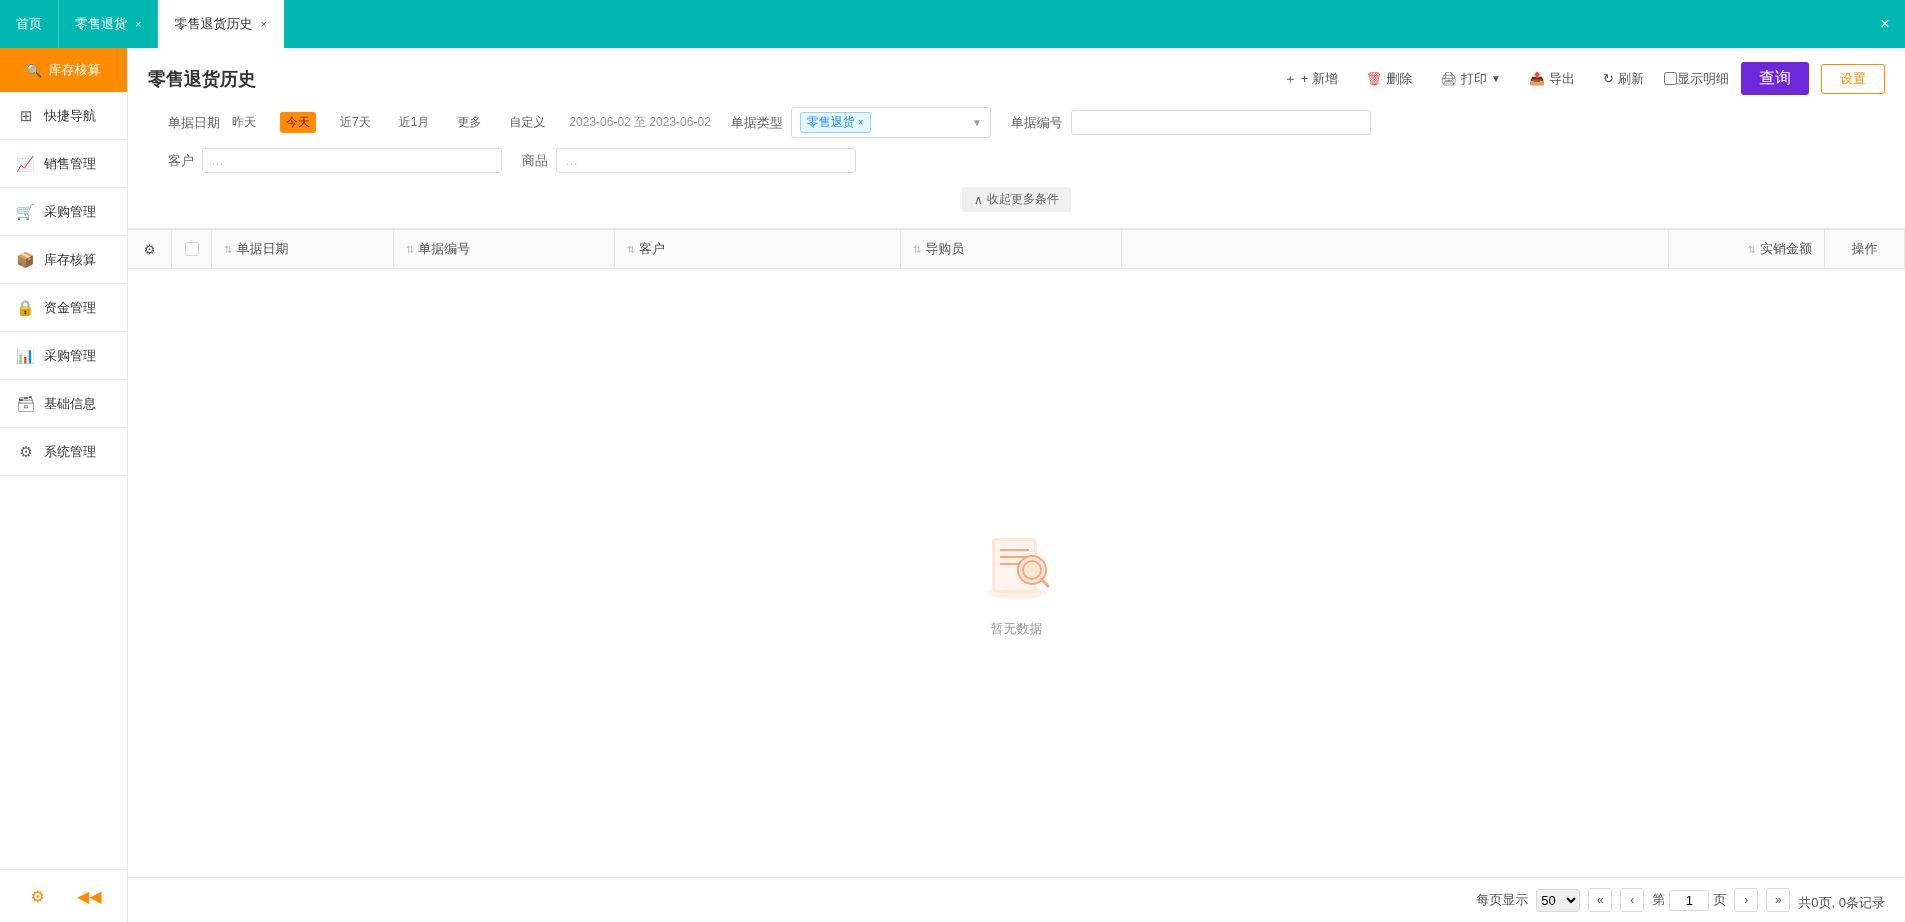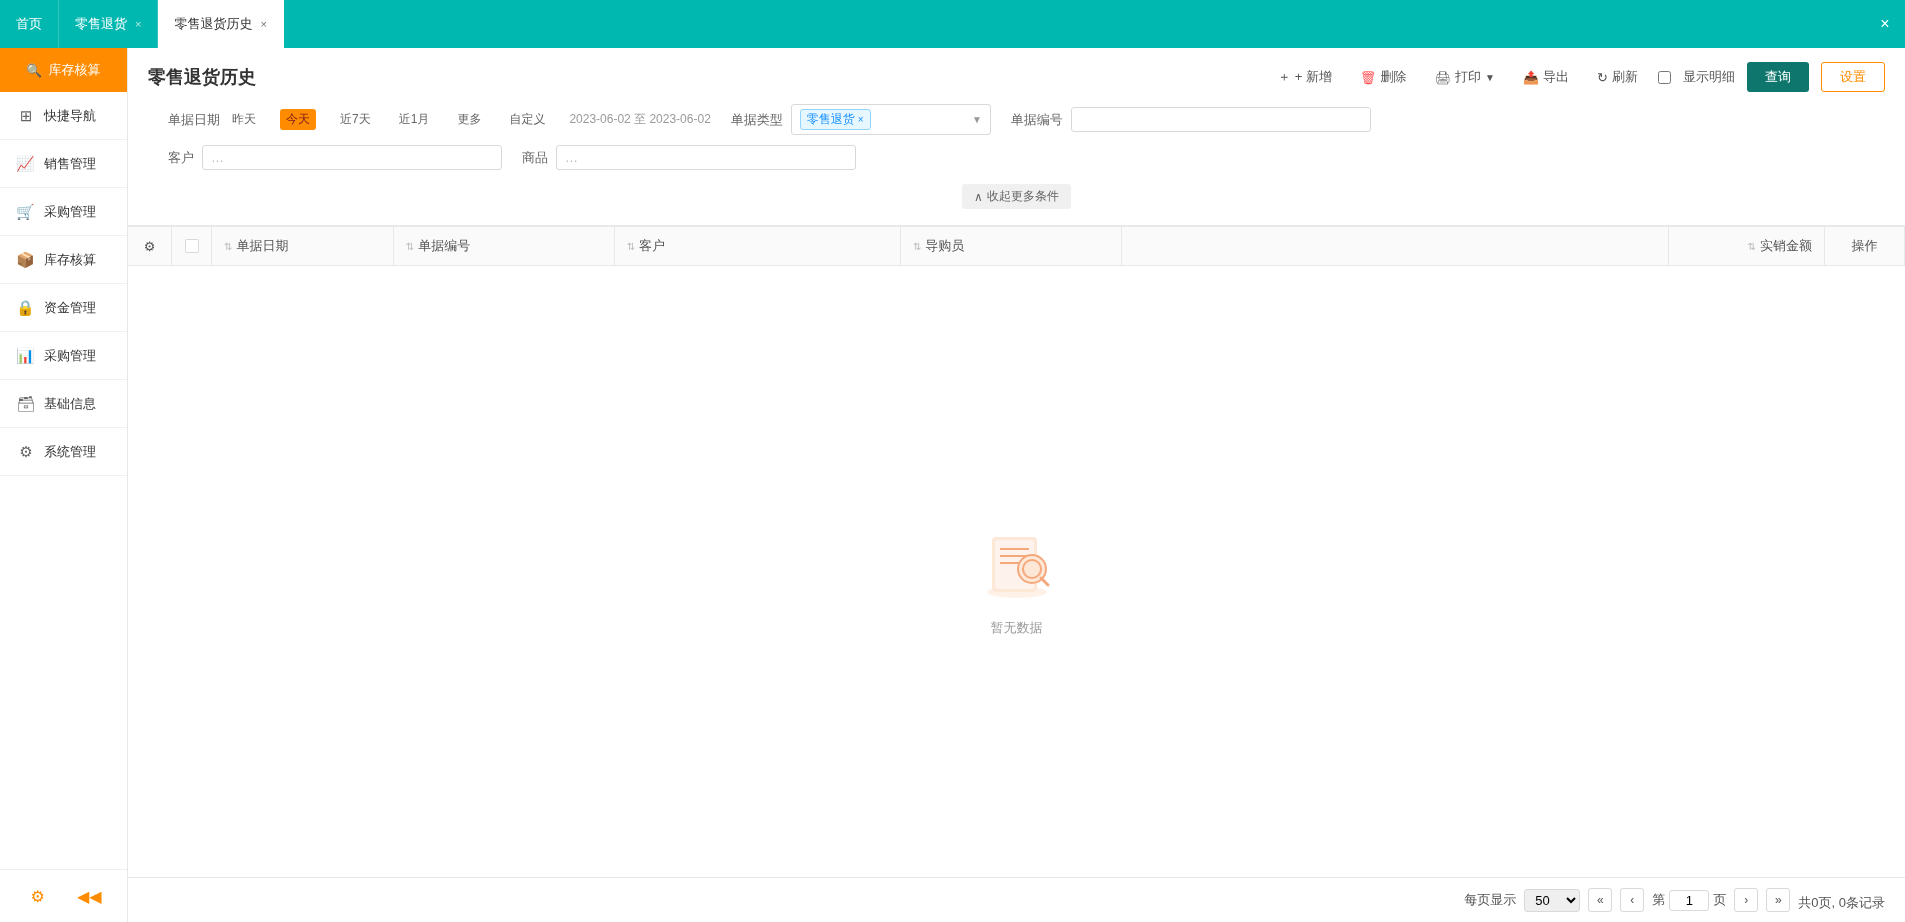--- a/index.html
+++ b/index.html
@@ -156,41 +156,41 @@
       display: flex;
       align-items: center;
       gap: 4px;
       font-size: 13px;
       color: #555;
       cursor: pointer;
       padding: 4px 8px;
       border-radius: 3px;
     }
     .btn-query {
-      background: #0f766e;
+      background: #6d28d9;
       color: #fff;
       border: none;
       padding: 6px 18px;
       border-radius: 3px;
       cursor: pointer;
-      font-size: 13px;
+      font-size: 16px;
     }
     .btn-settings {
       background: #fff;
       color: #ff8c00;
       border: 1px solid #ff8c00;
       padding: 5px 18px;
       border-radius: 3px;
       cursor: pointer;
       font-size: 13px;
     }
     .display-toggle {
       display: flex;
       align-items: center;
-      gap: 12px;
+      gap: 0;
       font-size: 13px;
       color: #555;
     }
 
     
     .filter-area {
       padding: 0 20px 12px 20px;
     }
     .filter-row {
       display: flex;
@@ -366,21 +366,21 @@
       padding: 10px 20px;
       background: #fff;
       border-top: 1px solid #e8e8e8;
       gap: 8px;
       flex-shrink: 0;
     }
     .pagination-label { font-size: 13px; color: #555; }
     .pagination-select {
       border: 1px solid #d9d9d9;
       border-radius: 3px;
-      padding: 2px 6px;
+      padding: 2px 0;
       font-size: 13px;
     }
     .pagination-btn {
       width: 24px;
       height: 24px;
       display: flex;
       align-items: center;
       justify-content: center;
       border: 1px solid #d9d9d9;
       border-radius: 3px;

